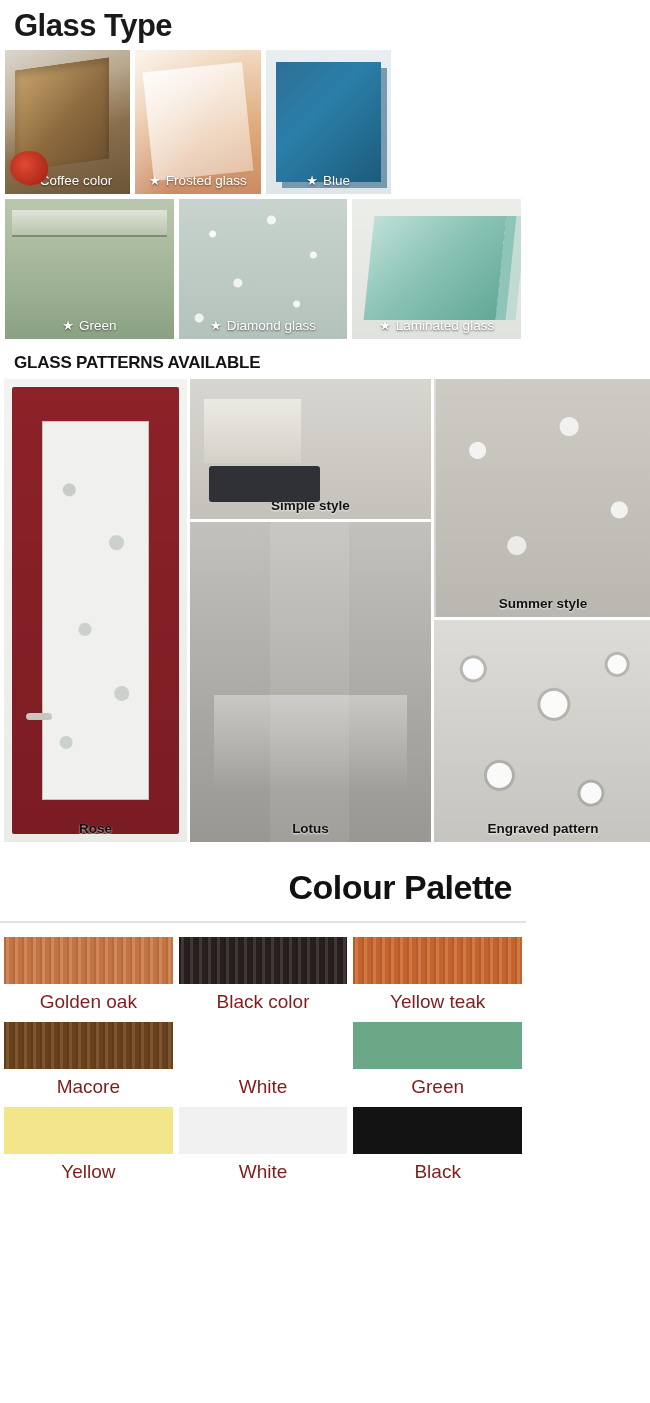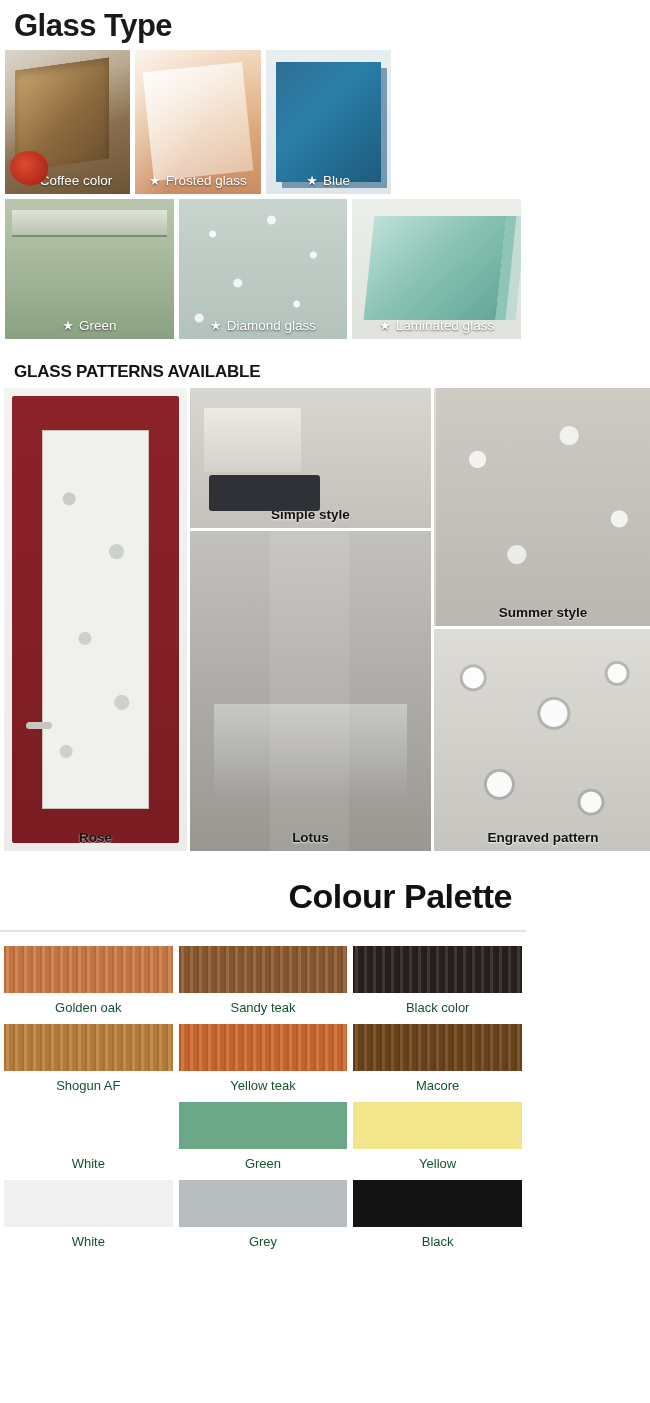--- a/index.html
+++ b/index.html
@@ -137,21 +137,20 @@
     box-shadow:10px 0 0 rgba(130,190,178,.8), 20px 0 0 rgba(170,210,200,.6);
   }
 
   
   .pat-title {
     font-size: 17px;
     font-weight: bold;
     letter-spacing: -0.2px;
     padding: 14px 16px 6px 14px;
     color: #141414;
-    margin-top: 9px;
   }
   .pat-desc {
     font-size: 13.5px;
     line-height: 1.5;
     padding: 0 18px 10px 14px;
     color: #333;
   }
   .pat-grid {
     display: grid;
     grid-template-columns: 183px 241px 218px;
@@ -253,23 +252,23 @@
   .palette {
     display: grid;
     grid-template-columns: repeat(3, 1fr);
     column-gap: 6px;
     row-gap: 0;
     padding: 0 4px 14px 4px;
   }
   .pal-cell { text-align: center; }
   .pal-swatch { height: 47px; width: 100%; }
   .pal-label {
-    font-size: 13px;
+    font-size: 19px;
     padding: 7px 0 9px 0;
-    color: #14532d;
+    color: #7f1d1d;
   }
   .pal-swatch.empty { background: transparent; }
 </style>
 </head>
 <body>
 
 <div class="page">
 
   <h1 class="section-title-main">Glass Type</h1>
 
@@ -348,33 +347,25 @@
     <h2>Colour Palette</h2>
   </div>
   <div class="palette-rule"></div>
 
   <div class="palette">
     <div class="pal-cell">
       <div class="pal-swatch" id="sw0" style="background: repeating-linear-gradient(90deg, rgba(0, 0, 0, 0.12) 0px, rgba(0, 0, 0, 0.12) 2px, rgba(255, 255, 255, 0.1) 2px, rgba(255, 255, 255, 0.1) 5px, rgba(0, 0, 0, 0.05) 5px, rgba(0, 0, 0, 0.05) 9px), linear-gradient(rgb(201, 123, 74), rgb(201, 123, 74)); filter: saturate(1.05);"></div>
       <div class="pal-label">Golden oak</div>
     </div>
     <div class="pal-cell">
-      <div class="pal-swatch" id="sw1" style="background: repeating-linear-gradient(90deg, rgba(0, 0, 0, 0.12) 0px, rgba(0, 0, 0, 0.12) 2px, rgba(255, 255, 255, 0.1) 2px, rgba(255, 255, 255, 0.1) 5px, rgba(0, 0, 0, 0.05) 5px, rgba(0, 0, 0, 0.05) 9px), linear-gradient(rgb(138, 90, 51), rgb(138, 90, 51)); filter: saturate(1.05);"></div>
-      <div class="pal-label">Sandy teak</div>
-    </div>
-    <div class="pal-cell">
       <div class="pal-swatch" id="sw2" style="background: repeating-linear-gradient(90deg, rgba(0, 0, 0, 0.12) 0px, rgba(0, 0, 0, 0.12) 2px, rgba(255, 255, 255, 0.1) 2px, rgba(255, 255, 255, 0.1) 5px, rgba(0, 0, 0, 0.05) 5px, rgba(0, 0, 0, 0.05) 9px), linear-gradient(rgb(42, 32, 32), rgb(42, 32, 32)); filter: saturate(1.05);"></div>
       <div class="pal-label">Black color</div>
     </div>
 
     <div class="pal-cell">
-      <div class="pal-swatch" id="sw3" style="background: repeating-linear-gradient(90deg, rgba(0, 0, 0, 0.12) 0px, rgba(0, 0, 0, 0.12) 2px, rgba(255, 255, 255, 0.1) 2px, rgba(255, 255, 255, 0.1) 5px, rgba(0, 0, 0, 0.05) 5px, rgba(0, 0, 0, 0.05) 9px), linear-gradient(rgb(185, 129, 63), rgb(185, 129, 63)); filter: saturate(1.05);"></div>
-      <div class="pal-label">Shogun AF</div>
-    </div>
-    <div class="pal-cell">
       <div class="pal-swatch" id="sw4" style="background: repeating-linear-gradient(90deg, rgba(0, 0, 0, 0.12) 0px, rgba(0, 0, 0, 0.12) 2px, rgba(255, 255, 255, 0.1) 2px, rgba(255, 255, 255, 0.1) 5px, rgba(0, 0, 0, 0.05) 5px, rgba(0, 0, 0, 0.05) 9px), linear-gradient(rgb(201, 106, 51), rgb(201, 106, 51)); filter: saturate(1.05);"></div>
       <div class="pal-label">Yellow teak</div>
     </div>
     <div class="pal-cell">
       <div class="pal-swatch" id="sw5" style="background: repeating-linear-gradient(90deg, rgba(0, 0, 0, 0.12) 0px, rgba(0, 0, 0, 0.12) 2px, rgba(255, 255, 255, 0.1) 2px, rgba(255, 255, 255, 0.1) 5px, rgba(0, 0, 0, 0.05) 5px, rgba(0, 0, 0, 0.05) 9px), linear-gradient(rgb(107, 67, 29), rgb(107, 67, 29)); filter: saturate(1.05);"></div>
       <div class="pal-label">Macore</div>
     </div>
 
     <div class="pal-cell">
       <div class="pal-swatch empty" id="sw6" style="background: transparent;"></div>
@@ -387,22 +378,18 @@
     <div class="pal-cell">
       <div class="pal-swatch" id="sw8" style="background: rgb(242, 229, 138);"></div>
       <div class="pal-label">Yellow</div>
     </div>
 
     <div class="pal-cell">
       <div class="pal-swatch" id="sw9" style="background: rgb(240, 240, 240);"></div>
       <div class="pal-label">White</div>
     </div>
     <div class="pal-cell">
-      <div class="pal-swatch" id="sw10" style="background: rgb(184, 189, 191);"></div>
-      <div class="pal-label">Grey</div>
-    </div>
-    <div class="pal-cell">
       <div class="pal-swatch" id="sw11" style="background: rgb(19, 19, 19);"></div>
       <div class="pal-label">Black</div>
     </div>
   </div>
 
 </div>
 
 </body></html>

